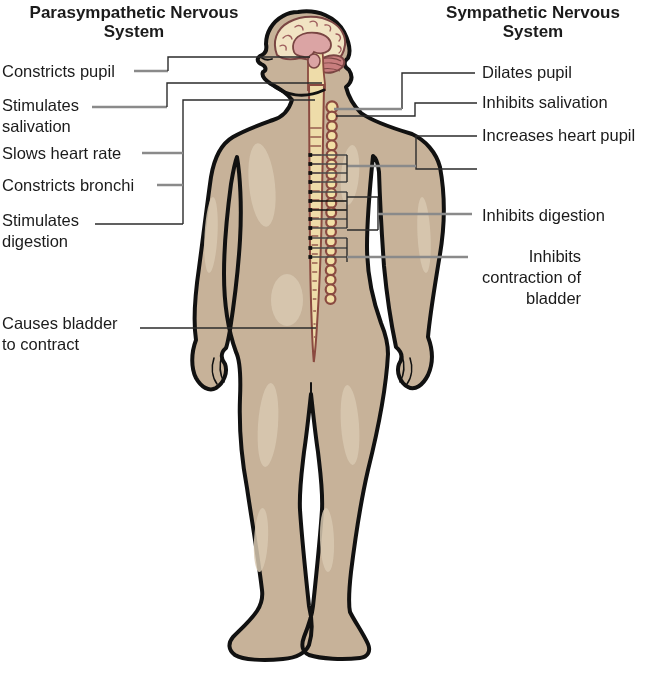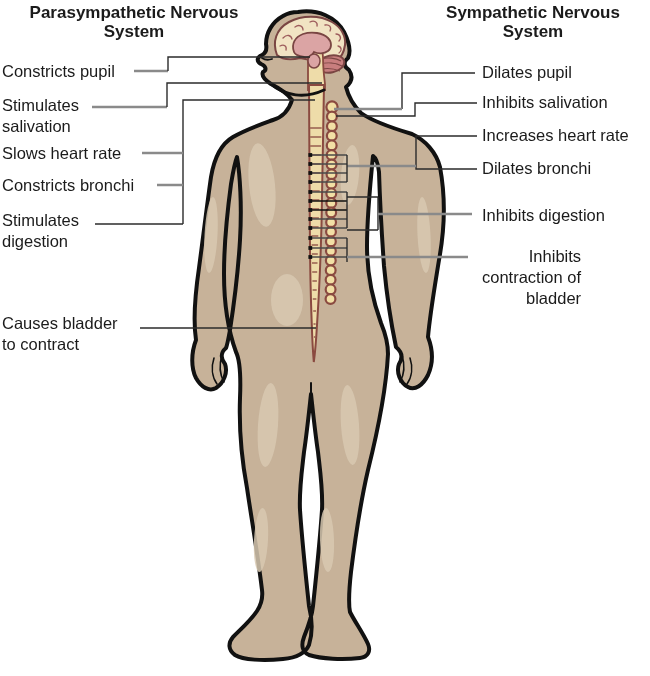--- a/index.html
+++ b/index.html
@@ -229,19 +229,18 @@
 salivation</div>
   <div class="lbl l" style="top:143px;">Slows heart rate</div>
   <div class="lbl l" style="top:175px;">Constricts bronchi</div>
   <div class="lbl l" style="top:210px;">Stimulates
 digestion</div>
   <div class="lbl l" style="top:313px;">Causes bladder
 to contract</div>
 
   <div class="lbl r" style="top:62px;">Dilates pupil</div>
   <div class="lbl r" style="top:92px;">Inhibits salivation</div>
-  <div class="lbl r" style="top:125px;">Increases heart rate</div>
-  <div class="lbl r" style="top:158px;">Dilates bronchi</div>
+  <div class="lbl r" style="top:125px;">Increases heart pupil</div>
   <div class="lbl r" style="top:205px;">Inhibits digestion</div>
   <div class="lbl r" style="top:246px;text-align:right;">Inhibits
 contraction of
 bladder</div>
 </div>
 
 </body></html>

